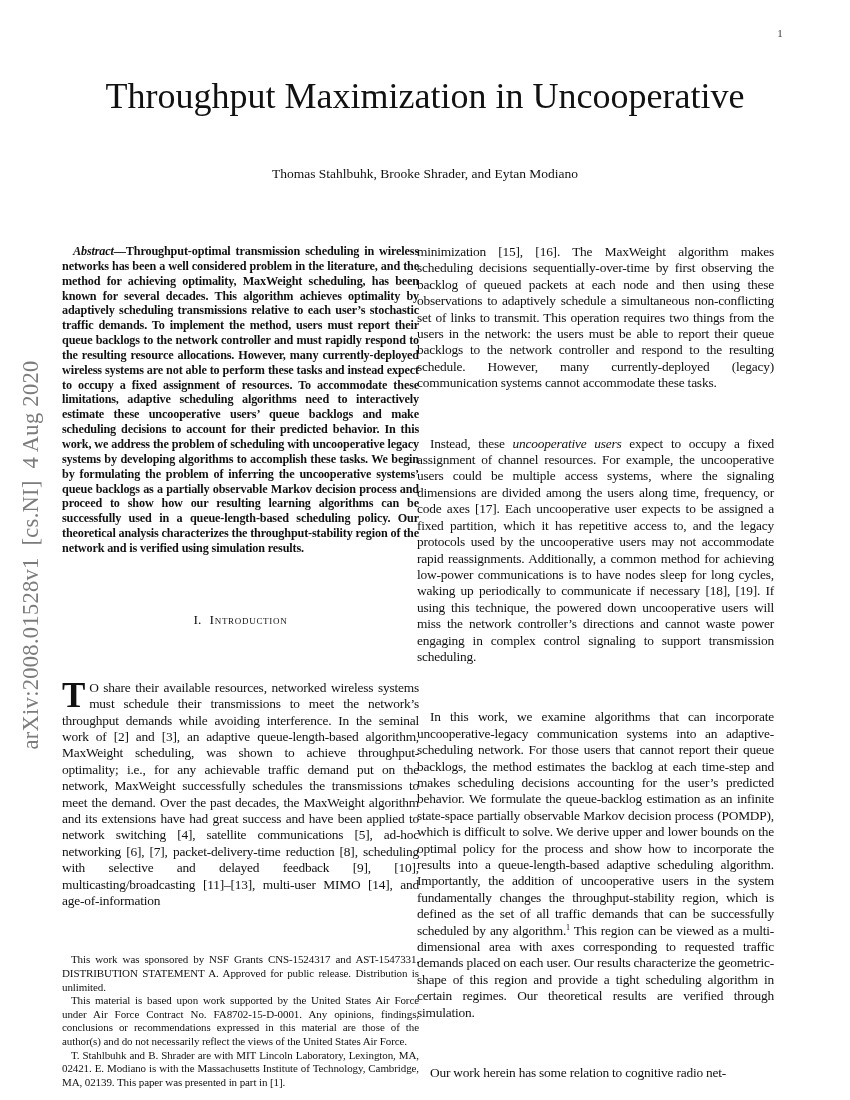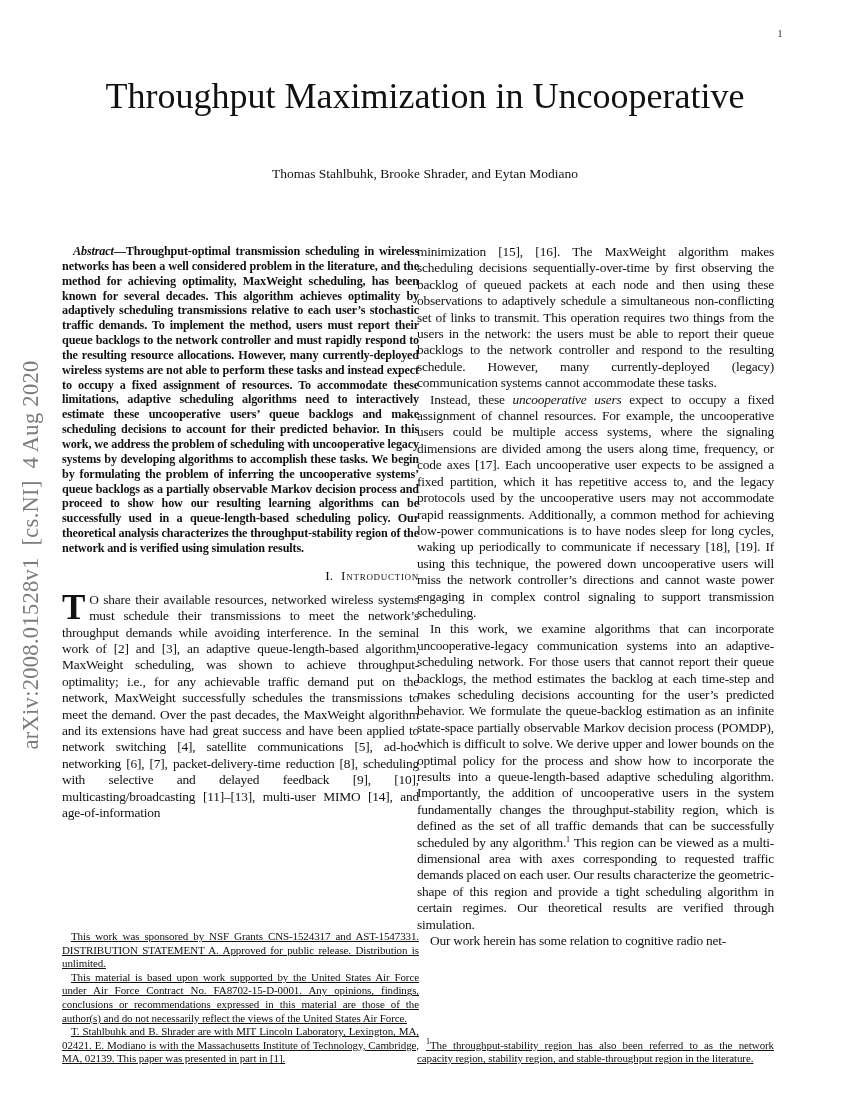--- a/index.html
+++ b/index.html
@@ -56,36 +56,37 @@
     font-size: 13.5px;
   }
   .col {
     position: absolute;
     top: 244px;
     width: 357px;
     height: 822px;
     text-align: justify;
     display: flex;
     flex-direction: column;
+    gap: 44px;
   }
   .col-left  { left: 62px; }
   .col-right { left: 417px; }
   .col p { margin: 0; }
   .abstract, .index-terms {
     font-weight: bold;
     font-size: 12.2px;
     line-height: 14.85px;
     letter-spacing: -0.15px;
     text-indent: 11px;
   }
   .index-terms { margin-top: 9px !important; }
   .lead { font-style: italic; }
   .section-heading {
     margin: 12px 0 8px 0;
-    text-align: right;
+    text-align: center;
     font-size: 13.5px;
     font-weight: normal;
   }
   .heading-number { margin-right: 8px; }
   .sc { font-variant: small-caps; letter-spacing: 0.7px; }
   .body-para {
     font-size: 13.4px;
     line-height: 16.4px;
     letter-spacing: -0.2px;
   }
@@ -97,21 +98,20 @@
     height: 31px;
     padding-right: 4px;
     font-weight: bold;
   }
   .footnotes {
     margin-top: auto;
     font-size: 11px;
     line-height: 13.6px;
     letter-spacing: -0.1px;
     text-align: justify;
-    text-decoration: underline;
   }
   .footnotes p { margin: 0; text-indent: 9px; }
   sup { font-size: 8px; line-height: 0; }
   em { font-style: italic; }
 </style>
 </head>
 <body>
 
 <div class="page">
 

